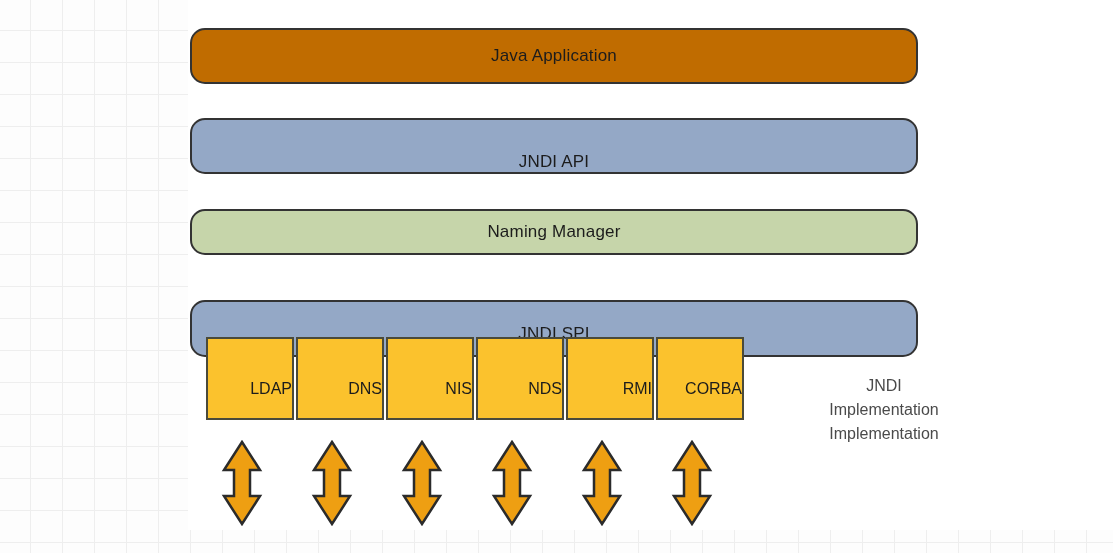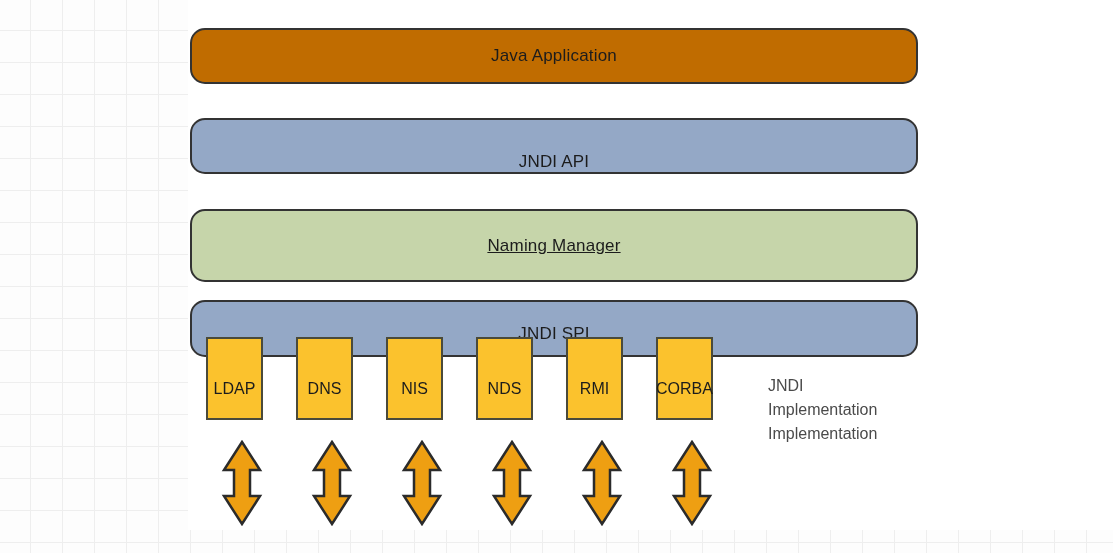--- a/index.html
+++ b/index.html
@@ -47,54 +47,54 @@
     display: flex;
     align-items: center;
     justify-content: center;
     color: #1c1c1c;
     font-size: 17px;
     letter-spacing: 0.2px;
   }
 
   #bar-java-application { top: 28px;  height: 56px; background: #C06C00; }
   #bar-jndi-api        { top: 118px; height: 56px; background: #94A8C6; align-items: flex-end; }
-  #bar-naming-manager  { top: 209px; height: 73px; background: #C6D5AA; text-decoration: underline; }
+  #bar-naming-manager  { top: 209px; height: 46px; background: #C6D5AA; }
   #bar-jndi-spi        { top: 300px; height: 57px; background: #94A8C6;
                          align-items: flex-start; padding-top: 22px; }
 
   .provider-box {
     position: absolute;
     top: 337px;
-    width: 57px;
+    width: 88px;
     height: 83px;
     background: #FBC22D;
     border: 2px solid #4a4a3a;
     box-sizing: border-box;
     display: flex;
     align-items: center;
-    justify-content: center;
+    justify-content: flex-end;
     font-size: 16px;
     color: #1c1c1c;
     padding-top: 20px;
   }
   .provider-box .pb-label { display:block; }
 
   .provider-arrow {
     position: absolute;
     top: 440px;
     width: 44px;
     height: 86px;
   }
 
   #impl-note {
     position: absolute;
-    left: 768px;
+    left: 804px;
     top: 374px;
     width: 160px;
-    text-align: left;
+    text-align: center;
     font-size: 16px;
     line-height: 24px;
     color: #4a4a4a;
   }
   #impl-note div { display: block; }
 
   #csdn-watermark {
     position: absolute;
     right: 12px;
     bottom: 6px;

